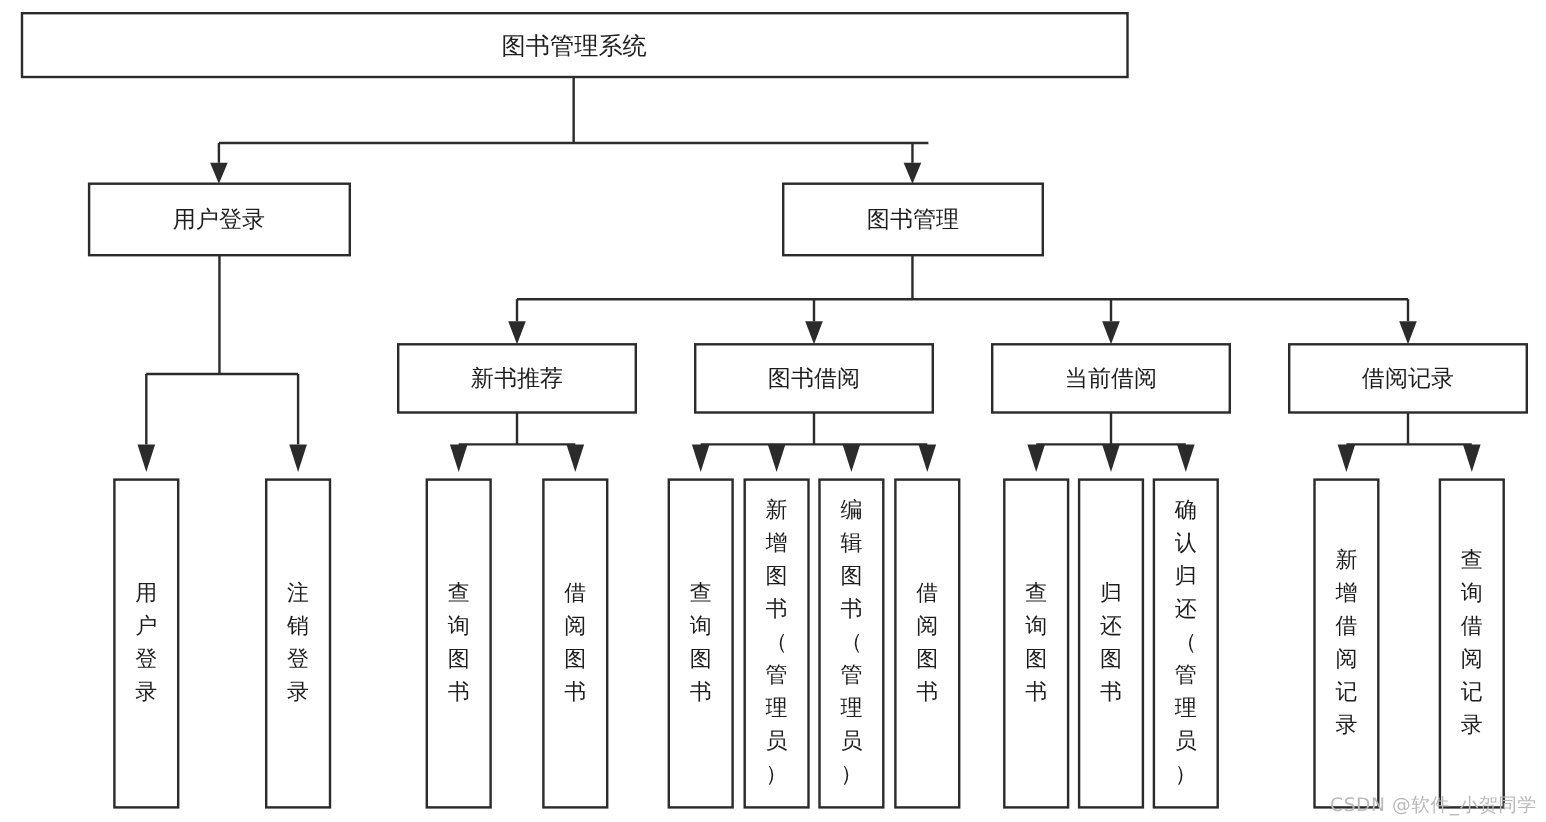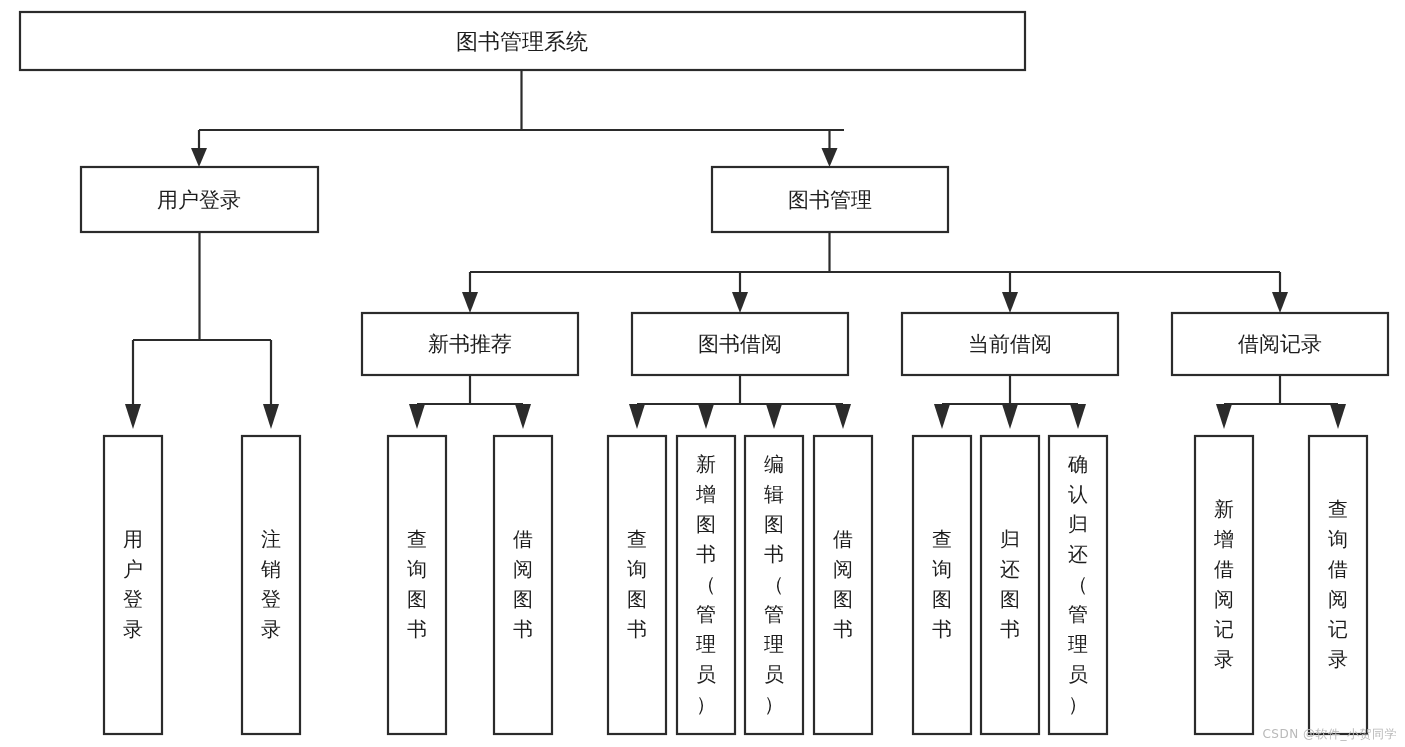--- a/index.html
+++ b/index.html
@@ -55,21 +55,21 @@
   }
   .arrow-head {
     fill: #2b2b2b;
     stroke: none;
   }
   .watermark {
     position: absolute;
     right: 8px;
     bottom: 4px;
     font-family: "DejaVu Sans", "Liberation Sans", sans-serif;
-    font-size: 12px;
+    font-size: 17px;
     color: #b9b9b9;
     letter-spacing: 0.5px;
     white-space: nowrap;
     pointer-events: none;
   }
 </style>
 </head>
 <body>
 
 <div id="diagram-root">

